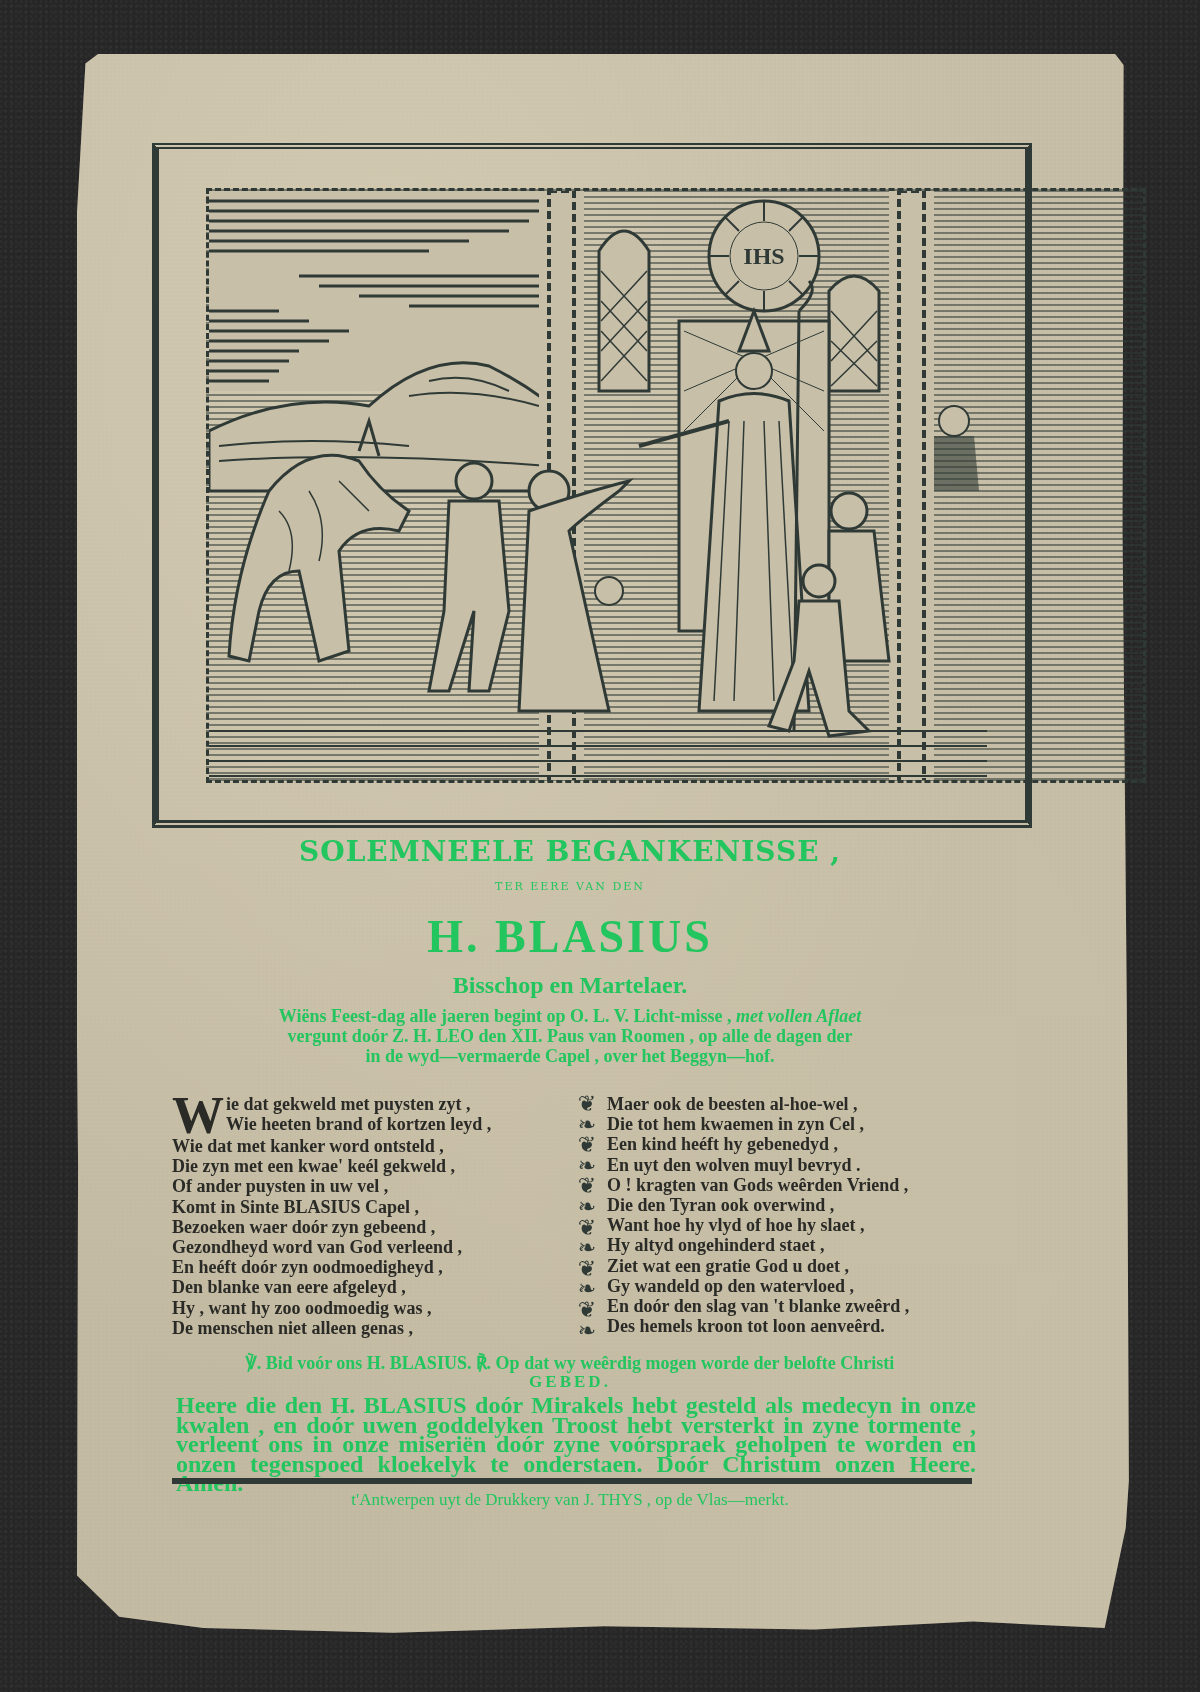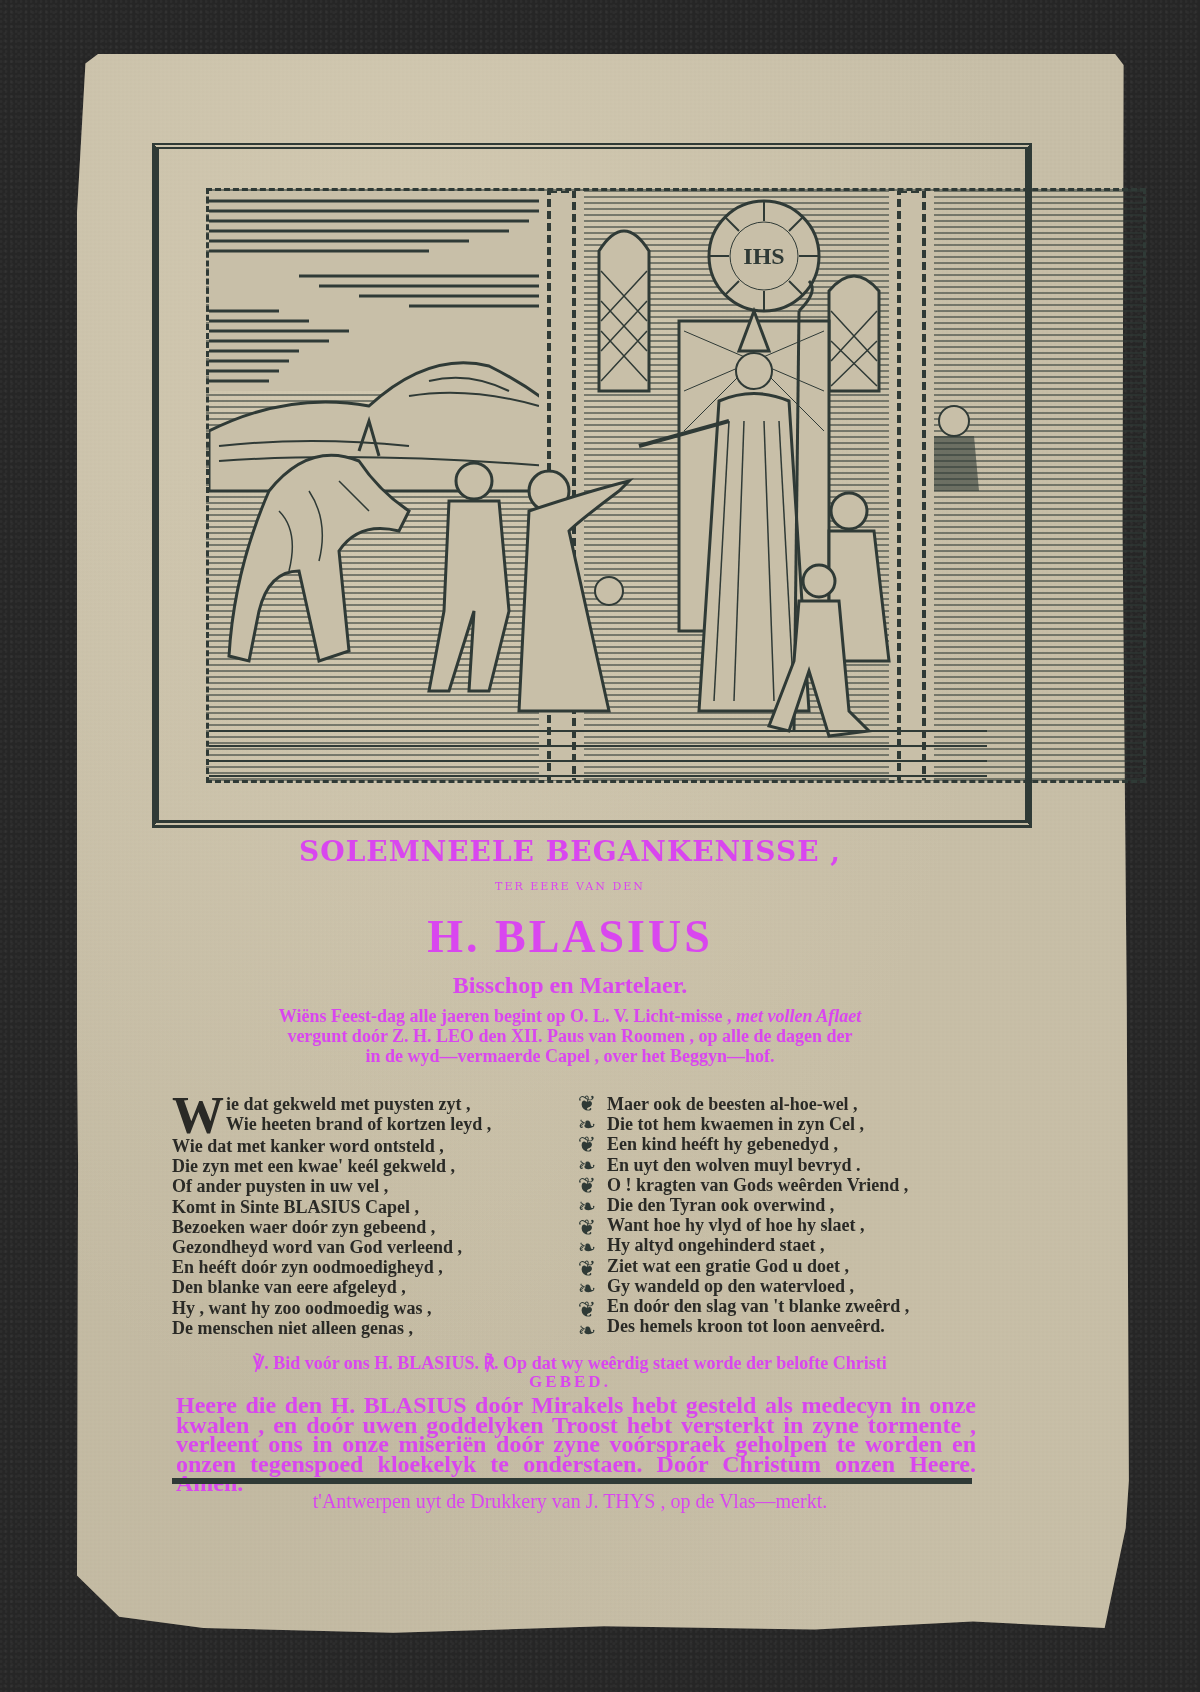--- a/index.html
+++ b/index.html
@@ -55,21 +55,21 @@
       box-sizing: border-box;
       overflow: hidden;
       background:
         repeating-linear-gradient(0deg, rgba(47,58,54,0.55) 0 2px, transparent 2px 6px);
     }
     .woodcut svg { position: absolute; left: 0; top: 0; }
     .text-block {
       position: absolute;
       left: 160px;
       width: 820px;
-      color: #d946ef;
+      color: #22c55e;
       text-align: center;
     }
     .title {
       top: 835px;
       font-family: "DejaVu Serif", serif;
       font-weight: bold;
       font-size: 28px;
       letter-spacing: 1px;
     }
     .subtitle {
@@ -159,21 +159,21 @@
       width: 800px;
       top: 1478px;
       height: 6px;
       border-top: 4px solid #2f3a36;
       border-bottom: 2px solid #2f3a36;
       box-sizing: border-box;
     }
     .imprint {
       top: 1490px;
       font-family: "Liberation Serif", serif;
-      font-size: 20px;
+      font-size: 17px;
     }
   </style>
 </head>
 <body>
 
 <div class="paper"></div>
 
 <div class="woodcut-frame"></div>
 
 <div class="woodcut">
@@ -340,19 +340,19 @@
   <div class="poem-line">O ! kragten van Gods weêrden Vriend ,</div>
   <div class="poem-line">Die den Tyran ook overwind ,</div>
   <div class="poem-line">Want hoe hy vlyd of hoe hy slaet ,</div>
   <div class="poem-line">Hy altyd ongehinderd staet ,</div>
   <div class="poem-line">Ziet wat een gratie God u doet ,</div>
   <div class="poem-line">Gy wandeld op den watervloed ,</div>
   <div class="poem-line">En doór den slag van 't blanke zweêrd ,</div>
   <div class="poem-line">Des hemels kroon tot loon aenveêrd.</div>
 </div>
 
-<div class="text-block versicle">℣. Bid voór ons H. BLASIUS. ℟. Op dat wy weêrdig staet worde der belofte Christi</div>
+<div class="text-block versicle">℣. Bid voór ons H. BLASIUS. ℟. Op dat wy weêrdig mogen worde der belofte Christi</div>
 <div class="text-block gebed-title">GEBED.</div>
 <div class="text-block prayer">Heere die den H. BLASIUS doór Mirakels hebt gesteld als medecyn in onze kwalen , en doór uwen goddelyken Troost hebt versterkt in zyne tormente , verleent ons in onze miseriën doór zyne voórspraek geholpen te worden en onzen tegenspoed kloekelyk te onderstaen. Doór Christum onzen Heere. Amen.</div>
 
 <div class="rule"></div>
 
 <div class="text-block imprint">t'Antwerpen uyt de Drukkery van J. THYS , op de Vlas—merkt.</div>
 
 </body></html>

